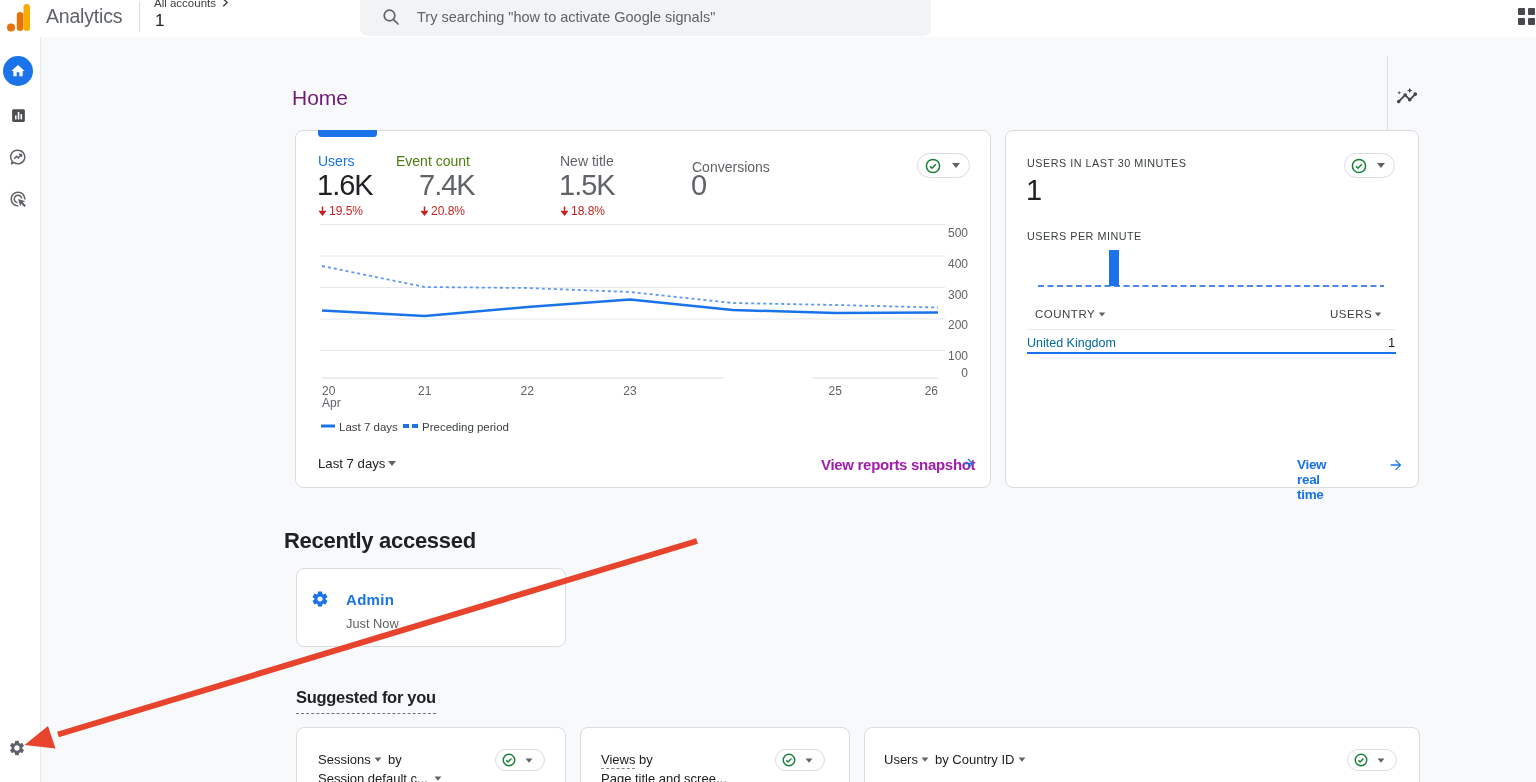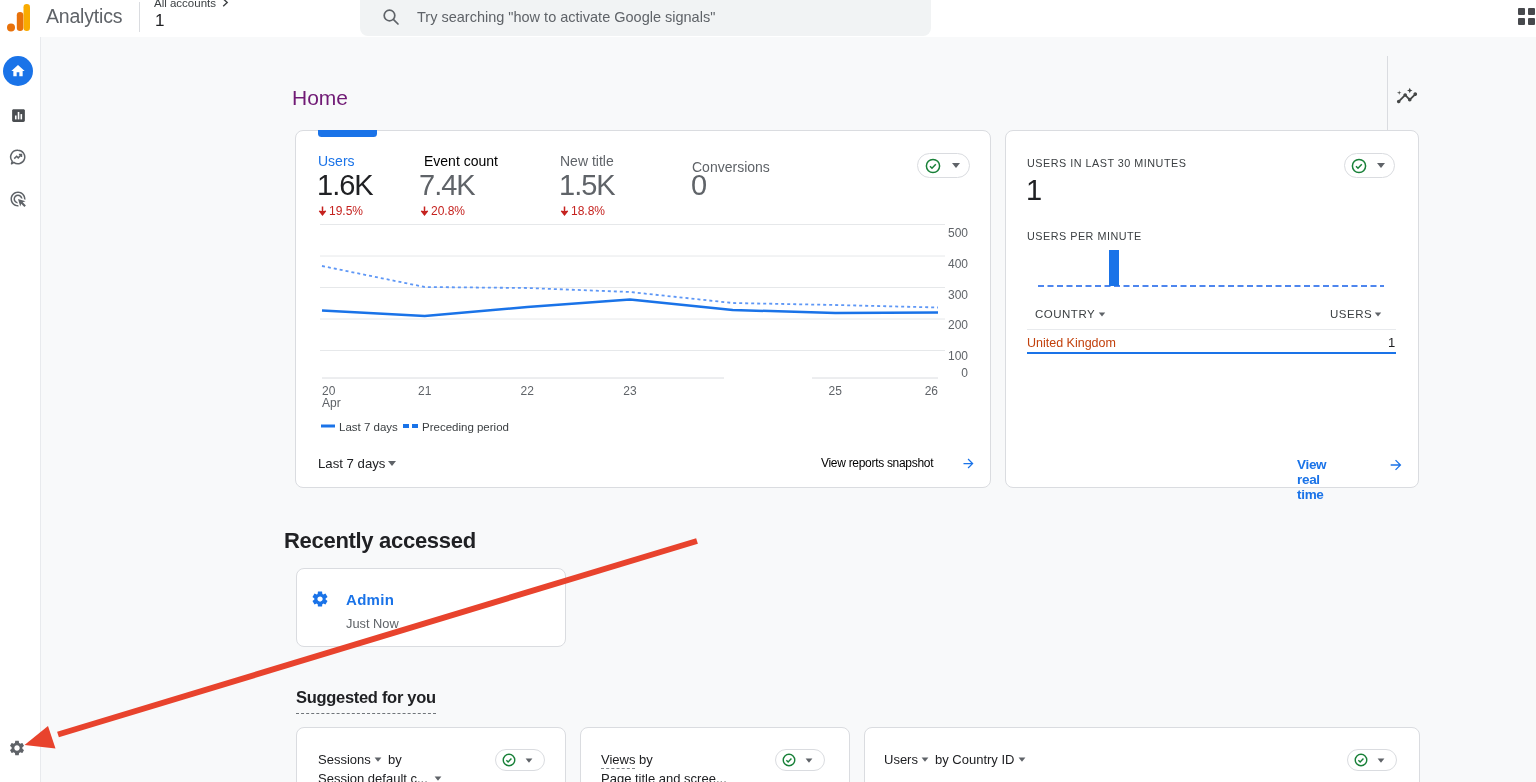--- a/index.html
+++ b/index.html
@@ -80,21 +80,21 @@
 <div class="abs" style="left:1387px; top:56px; width:1px; height:77px; background:#dadce0;"></div>
 <svg class="abs" style="left:1396px; top:85px;" width="22" height="22" viewBox="0 0 24 24">
   <path d="M21 8c-1.45 0-2.26 1.44-1.93 2.51l-3.55 3.56c-.3-.09-.74-.09-1.04 0l-2.55-2.55C12.27 10.45 11.46 9 10 9c-1.45 0-2.27 1.44-1.93 2.52l-4.56 4.55C2.44 15.74 1 16.55 1 18c0 1.1.9 2 2 2 1.45 0 2.26-1.44 1.93-2.51l4.55-4.56c.3.09.74.09 1.04 0l2.55 2.55C12.73 16.55 13.54 18 15 18c1.45 0 2.27-1.44 1.93-2.52l3.56-3.55c1.07.33 2.51-.48 2.51-1.93 0-1.1-.9-2-2-2z" fill="#444746"></path>
   <path d="M15 9l.94-2.07L18 6l-2.06-.93L15 3l-.92 2.07L12 6l2.08.93zM3.5 11L4 9l2-.5L4 8l-.5-2L3 8l-2 .5L3 9z" fill="#444746"></path>
 </svg>
 
 <div class="card" id="maincard" style="left:295px; top:130px; width:696px; height:358px;"></div>
 <div class="abs" style="left:318px; top:130px; width:59px; height:7px; background:#1a73e8; border-radius:0 0 3.5px 3.5px;"></div>
 
 <div class="abs" style="left:318px; top:153px; font-size:14px; color:#1a73e8;">Users</div>
-<div class="abs" style="left:424px; top:153px; font-size:14px; color:#000000;">Event count</div>
+<div class="abs" style="left:396px; top:153px; font-size:14px; color:#4d7c0f;">Event count</div>
 <div class="abs" style="left:560px; top:153px; font-size:14px; color:#5f6368;">New title</div>
 <div class="abs" style="left:692px; top:159px; font-size:14px; color:#5f6368;">Conversions</div>
 <div class="abs" style="left:317px; top:169px; font-size:29px; letter-spacing:-1px; color:#202124;">1.6K</div>
 <div class="abs" style="left:419px; top:169px; font-size:29px; letter-spacing:-1px; color:#5f6368;">7.4K</div>
 <div class="abs" style="left:559px; top:169px; font-size:29px; letter-spacing:-1px; color:#5f6368;">1.5K</div>
 <div class="abs" style="left:691px; top:169px; font-size:29px; color:#5f6368;">0</div>
 <div class="abs" style="left:318px; top:204px; font-size:12px; color:#c5221f;"><svg width="9" height="10" viewBox="0 0 9 10" style="vertical-align:-1px; margin-right:2px;">
         <path d="M4.5 0.5v6M1.4 4.7l3.1 4 3.1-4" fill="none" stroke="#c5221f" stroke-width="1.5"></path>
         <path d="M1.4 4.9l3.1 4.3 3.1-4.3z" fill="#c5221f"></path>
       </svg>19.5%</div>
@@ -145,21 +145,21 @@
   <polyline points="27,136 129.7,157 232.3,158 335,162 437.7,173 540.3,175 643,177.5" fill="none" stroke="#5e97f6" stroke-width="1.8" stroke-dasharray="3,3"></polyline>
   <polyline points="27,180.5 129.7,186 232.3,177 335,169.5 437.7,180 540.3,183 643,182.5" fill="none" stroke="#1a73e8" stroke-width="2.5" stroke-linejoin="round"></polyline>
 
   <line x1="26" y1="296" x2="40" y2="296" stroke="#1a73e8" stroke-width="3"></line>
   <text x="44" y="301" font-size="11.5" fill="#3c4043" font-family="Liberation Sans">Last 7 days</text>
   <line x1="108" y1="296" x2="123" y2="296" stroke="#1a73e8" stroke-width="4" stroke-dasharray="6,3"></line>
   <text x="127" y="301" font-size="11.5" fill="#3c4043" font-family="Liberation Sans">Preceding period</text>
 </svg>
 <div class="abs" style="left:318px; top:456px; font-size:13.2px; color:#202124;">Last 7 days</div>
 <div class="caret abs" style="left:388px; top:461px;"></div>
-<div class="abs" style="left:821px; top:456px; font-size:12px; font-weight:normal; letter-spacing:-0.3px; color:#000000;">View reports snapshot</div>
+<div class="abs" style="left:821px; top:456px; font-size:15px; font-weight:bold; letter-spacing:-0.3px; color:#a21caf;">View reports snapshot</div>
 <svg class="abs" style="left:961px; top:456px;" width="15" height="15" viewBox="0 0 24 24">
       <path d="M12 4l-1.41 1.41L16.17 11H4v2h12.17l-5.58 5.59L12 20l8-8z" fill="#1a73e8"></path>
     </svg>
 
 <div class="card" style="left:1005px; top:130px; width:414px; height:358px;"></div>
 <div class="abs" style="left:1027px; top:157px; font-size:10.8px; letter-spacing:0.5px; color:#3c4043;">USERS IN LAST 30 MINUTES</div>
 <div class="abs" style="left:1026px; top:174px; font-size:29px; color:#202124;">1</div>
 <div class="pillcheck" style="left:1344px; top:153px; width:51px; height:25px;">
   <svg style="margin-left:6px;" width="16" height="16" viewBox="0 0 16 16">
     <circle cx="8" cy="8" r="6.6" fill="none" stroke="#188038" stroke-width="1.5"></circle>
@@ -170,21 +170,21 @@
 <div class="abs" style="left:1027px; top:230px; font-size:10.8px; letter-spacing:0.5px; color:#3c4043;">USERS PER MINUTE</div>
 <svg class="abs" style="left:1005px; top:130px;" width="414" height="358" viewBox="0 0 414 358">
   <line x1="33" y1="156" x2="379" y2="156" stroke="#4e86ee" stroke-width="2" stroke-dasharray="6,3.5"></line>
   <rect x="104" y="120" width="10" height="36" fill="#1a73e8"></rect>
 </svg>
 <div class="abs" style="left:1035px; top:308px; font-size:11.5px; letter-spacing:0.5px; color:#3c4043;">COUNTRY</div>
 <div class="caret abs" style="left:1098px; top:312px; transform:scale(0.8);"></div>
 <div class="abs" style="left:1330px; top:308px; font-size:11.5px; letter-spacing:0.5px; color:#3c4043;">USERS</div>
 <div class="caret abs" style="left:1374px; top:312px; transform:scale(0.8);"></div>
 <div class="abs" style="left:1027px; top:329px; width:369px; height:1px; background:#e8eaed;"></div>
-<div class="abs" style="left:1027px; top:336px; font-size:12.5px; color:#c2410c;">United Kingdom</div>
+<div class="abs" style="left:1027px; top:336px; font-size:12.5px; color:#0369a1;">United Kingdom</div>
 <div class="abs" style="left:1388px; top:335px; font-size:13px; color:#202124;">1</div>
 <div class="abs" style="left:1027px; top:352px; width:369px; height:2px; background:#1a73e8;"></div>
 <div class="abs" style="left:1297px; top:457px; font-size:13.5px; font-weight:bold; letter-spacing:-0.3px; color:#1a73e8;">View real time</div>
 <svg class="abs" style="left:1388px; top:457px;" width="16" height="16" viewBox="0 0 24 24">
       <path d="M12 4l-1.41 1.41L16.17 11H4v2h12.17l-5.58 5.59L12 20l8-8z" fill="#1a73e8"></path>
     </svg>
 
 <div class="abs" style="left:284px; top:528px; font-size:22px; font-weight:bold; letter-spacing:-0.3px; color:#202124;">Recently accessed</div>
 <div class="card" style="left:296px; top:568px; width:270px; height:79px;"></div>
 <svg class="abs" style="left:311px; top:590px;" width="18" height="18" viewBox="0 0 24 24">

